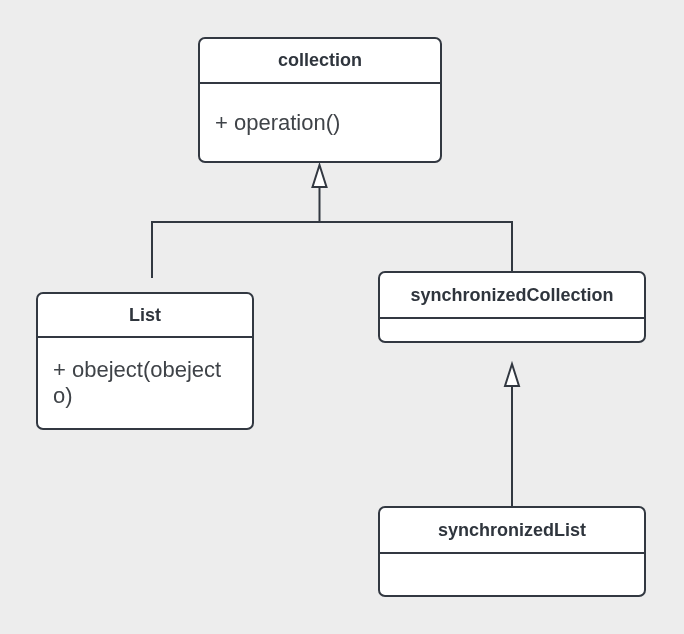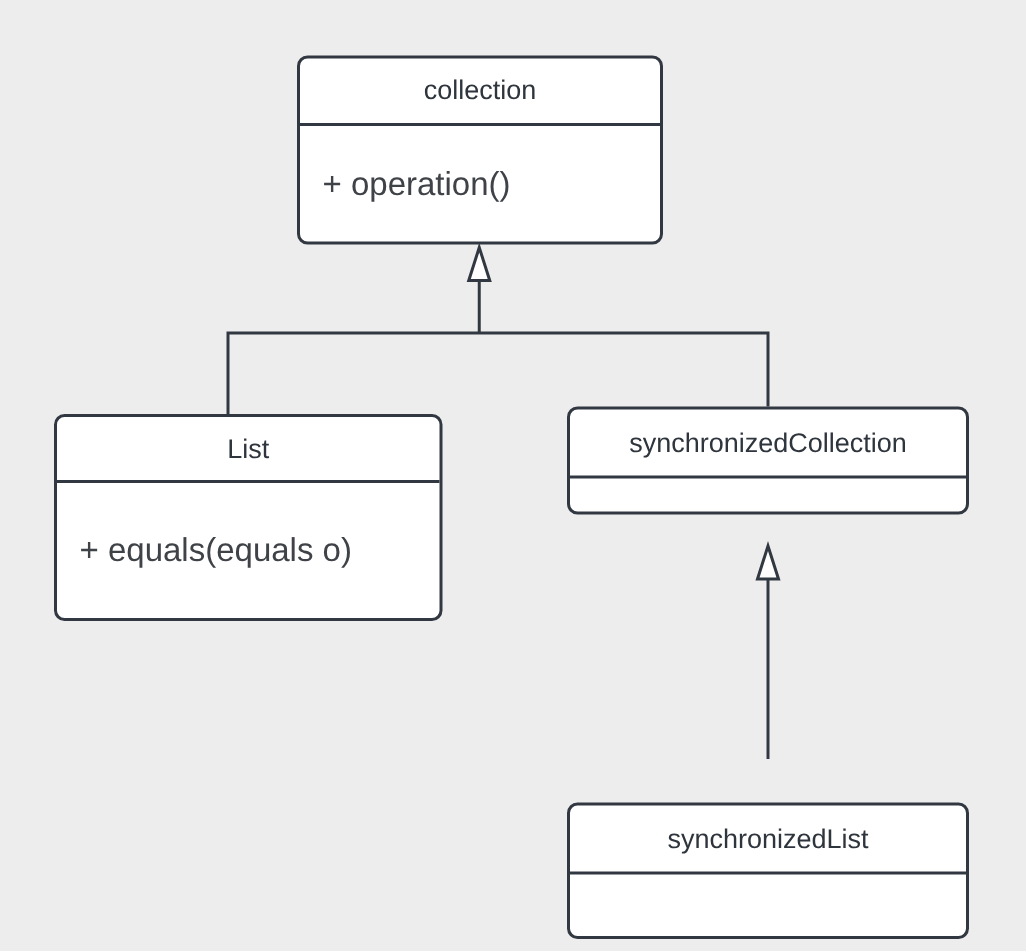--- a/index.html
+++ b/index.html
@@ -33,21 +33,21 @@
   .class-box{
     position:absolute;
     background:var(--box-fill);
     border:2px solid var(--stroke);
     border-radius:7px;
     display:flex;flex-direction:column;
   }
   .class-title{
     display:flex;align-items:center;justify-content:center;
     border-bottom:2px solid var(--stroke);
-    font-weight:normal;
+    font-weight:bold;
     font-size:18px;
     color:var(--title-color);
     flex:0 0 auto;
   }
   .class-body{
     flex:1 1 auto;
     display:flex;flex-direction:column;justify-content:center;
     padding:4px 12px 4px 15px;
     font-size:22px;
     line-height:26px;
@@ -73,30 +73,30 @@
     </g>
   </svg>
 
   <div class="class-box" style="left:198px;top:37px;width:244px;height:126px;">
     <div class="class-title" style="height:45px;">collection</div>
     <div class="class-body">
       <div class="member">+ operation()</div>
     </div>
   </div>
 
-  <div class="class-box" style="left:36px;top:276px;width:259px;height:138px;justify-content:center;">
+  <div class="class-box" style="left:36px;top:292px;width:218px;height:138px;justify-content:center;">
     <div class="class-title" style="height:44px;">List</div>
     <div class="class-body">
-      <div class="member">+ equals(equals o)</div>
+      <div class="member">+ obeject(obeject o)</div>
     </div>
   </div>
 
   <div class="class-box" style="left:378px;top:271px;width:268px;height:72px;">
     <div class="class-title" style="height:46px;">synchronizedCollection</div>
     <div class="class-body"></div>
   </div>
 
-  <div class="class-box" style="left:378px;top:535px;width:268px;height:91px;">
+  <div class="class-box" style="left:378px;top:506px;width:268px;height:91px;">
     <div class="class-title" style="height:46px;">synchronizedList</div>
     <div class="class-body"></div>
   </div>
 
 </div>
 
 </body></html>

